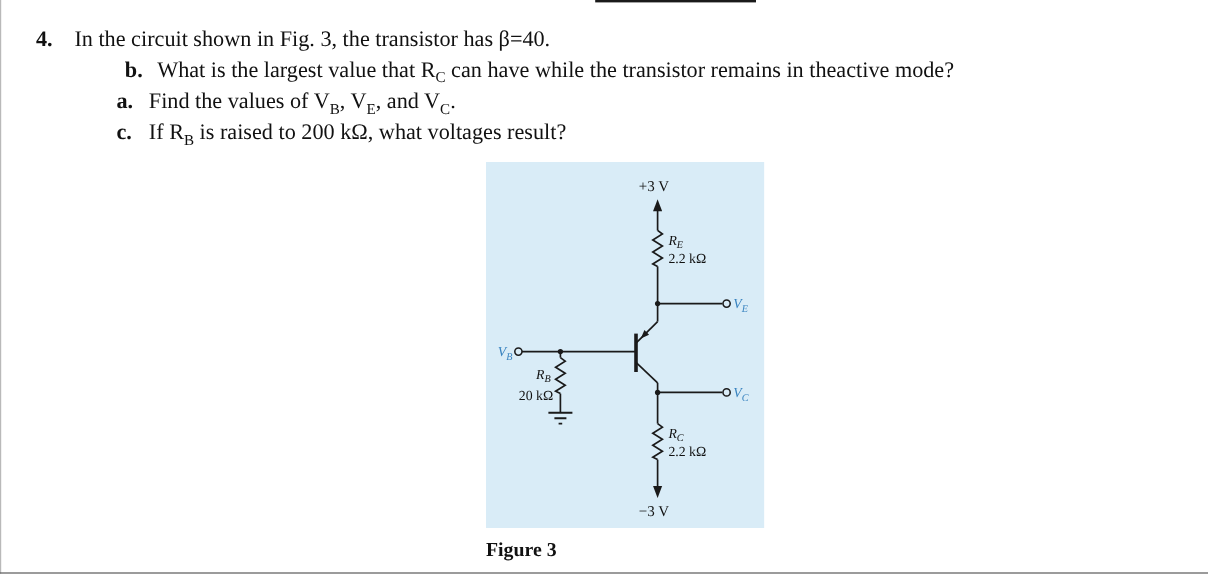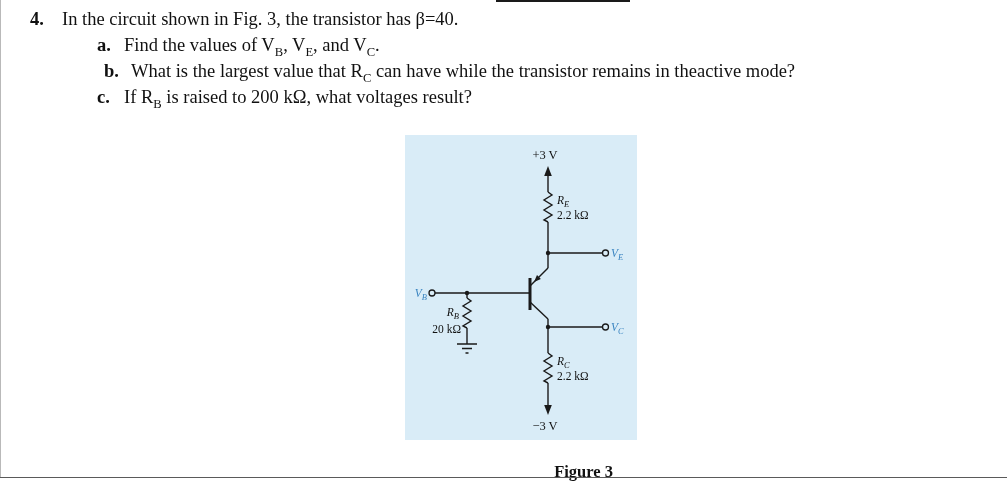--- a/index.html
+++ b/index.html
@@ -10,31 +10,31 @@
     color:#111111;
     position:relative;
     overflow:hidden;
   }
   .page { position:absolute; inset:0; }
 
   .top-artifact { position:absolute; top:0; left:496px; width:134px; height:2px; background:#1a1a1a; }
   .left-edge   { position:absolute; top:0; left:0; width:1px; height:478px; background:#b9b9b9; }
   .bottom-rule { position:absolute; top:477px; left:0; width:1007px; height:1px; background:#5a5a5a; }
 
-  .problem { position:absolute; top:6px; left:0; width:832px; font-size:18.5px; }
+  .problem { position:absolute; top:20px; left:0; width:832px; font-size:18.5px; }
   .line { line-height:26px; white-space:nowrap; }
   .main-line { padding-left:30px; }
   .num { font-weight:bold; display:inline-block; width:32px; }
   .item { padding-left:97px; }
   .item.b { padding-left:104px; }
   .item .lbl { font-weight:bold; display:inline-block; width:27px; }
   sub { font-size:68%; line-height:0; }
 
   .figure-wrap { position:absolute; left:405px; top:135px; width:208px; }
-  .caption { text-align:right; font-weight:bold; font-size:16.5px; margin-top:18px; }
+  .caption { text-align:left; font-weight:bold; font-size:16.5px; margin-top:3px; }
 
   svg text { font-family:"Liberation Serif", serif; }
   .slabel { font-size:12.5px; fill:#111; }
   .rname  { font-style:italic; font-size:11.5px; fill:#111; }
   .rsub   { font-style:italic; font-size:8.5px;  fill:#111; }
   .rval   { font-size:11.5px; fill:#111; }
   .vname  { font-style:italic; font-size:11.5px; }
   .vsub   { font-style:italic; font-size:8.5px; }
 </style>
 </head>
@@ -42,25 +42,25 @@
 
 <div class="page">
 
   <div class="top-artifact"></div>
   <div class="left-edge"></div>
 
   <div class="problem">
     <div class="line main-line">
       <span class="num">4.</span><span>In the circuit shown in Fig. 3, the transistor has β=40.</span>
     </div>
+    <div class="line item b">
+      <span class="lbl">b.</span><span>What is the largest value that R<sub>C</sub> can have while the transistor remains in theactive mode?</span>
+    </div>
     <div class="line item a">
       <span class="lbl">a.</span><span>Find the values of V<sub>B</sub>, V<sub>E</sub>, and V<sub>C</sub>.</span>
-    </div>
-    <div class="line item b">
-      <span class="lbl">b.</span><span>What is the largest value that R<sub>C</sub> can have while the transistor remains in theactive mode?</span>
     </div>
     <div class="line item c">
       <span class="lbl">c.</span><span>If R<sub>B</sub> is raised to 200 kΩ, what voltages result?</span>
     </div>
   </div>
 
   <div class="figure-wrap">
     <svg width="232" height="305" viewBox="0 0 232 305">
       <rect x="0" y="0" width="232" height="305" fill="#d9ecf7"></rect>
 

